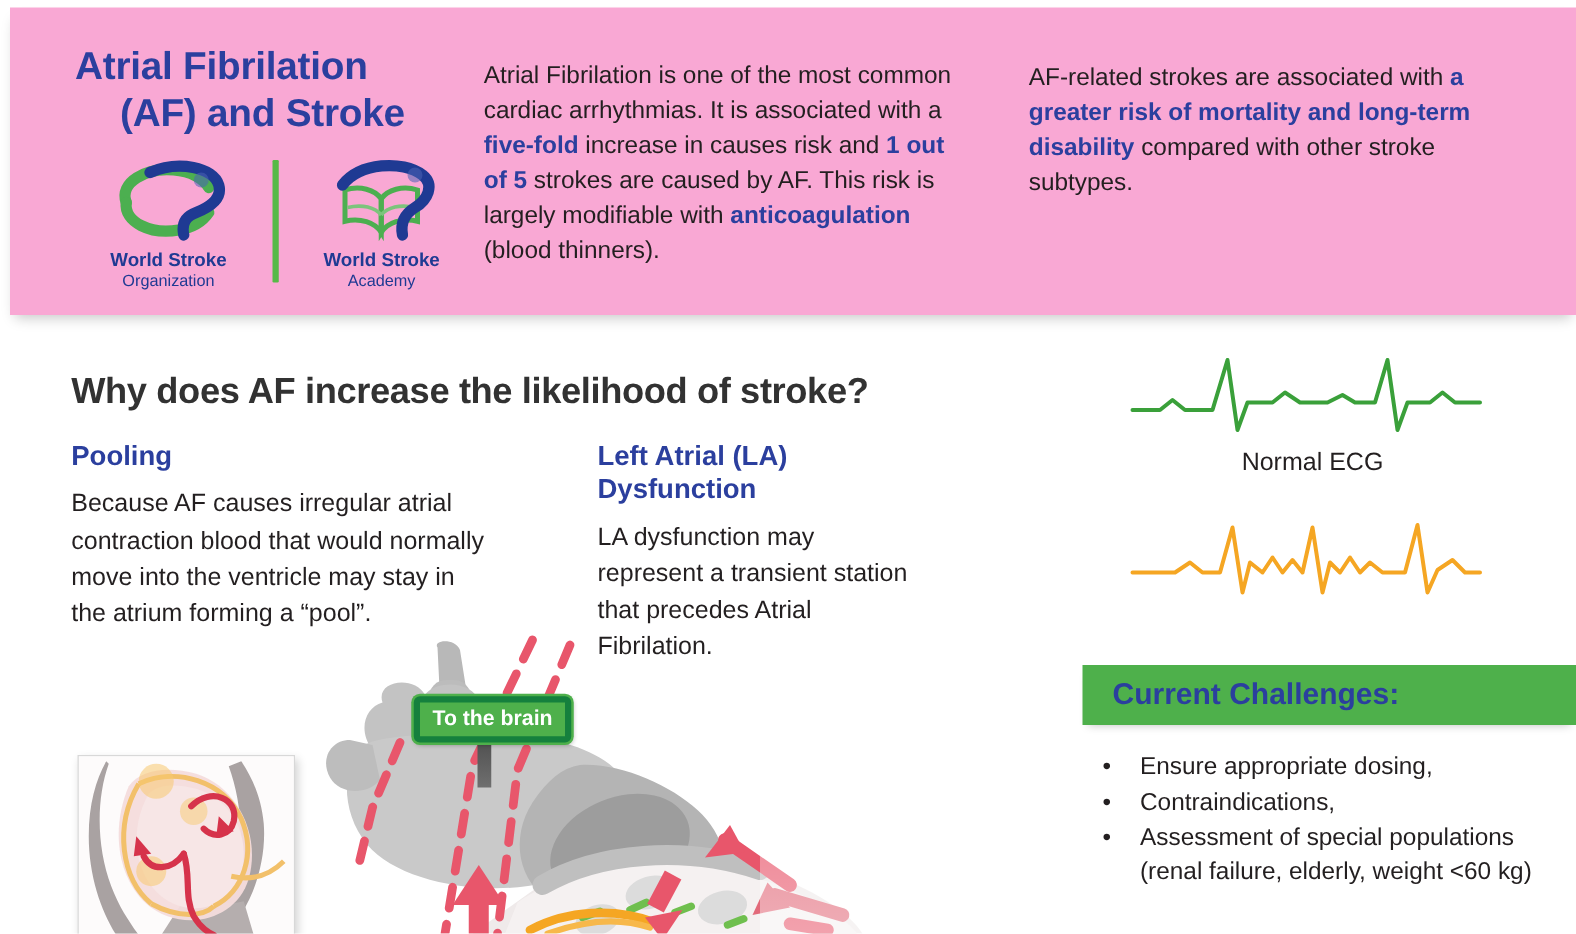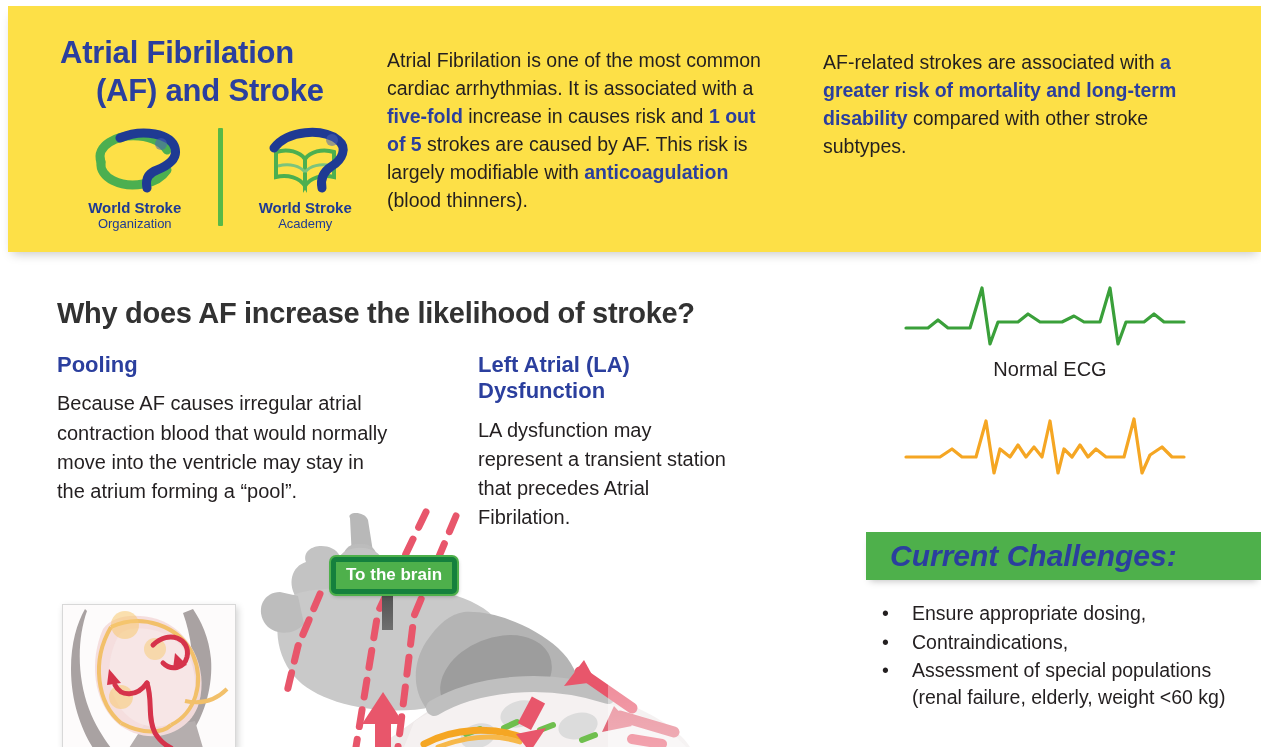--- a/index.html
+++ b/index.html
@@ -8,21 +8,21 @@
     background:#ffffff;
     font-family:"Liberation Sans", sans-serif;
     overflow:hidden;
     position:relative;
   }
   .page{position:relative;width:1261px;height:747px;overflow:hidden;background:#fff;}
 
   
   .header{
     position:absolute;left:8px;top:6px;width:1253px;height:246px;
-    background:#fde047;
+    background:#f9a8d4;
     box-shadow:0 6px 10px -4px rgba(0,0,0,0.22);
   }
   .header-inner{position:absolute;inset:0;}
 
   .title-block{position:absolute;left:52px;top:28px;width:310px;}
   .main-title{
     color:#2b3f9e;font-size:31px;font-weight:bold;line-height:1.22;
     letter-spacing:-0.2px;
   }
   .main-title .l2{display:block;margin-left:36px;}
@@ -67,21 +67,21 @@
   }
   .ecg-gap{height:30px;}
 
   
   .challenges{position:absolute;left:866px;top:532px;width:395px;}
   .ch-bar{
     background:#4eb04b;height:48px;display:flex;align-items:center;
     padding-left:24px;box-sizing:border-box;
     box-shadow:0 5px 7px -4px rgba(0,0,0,0.25);
   }
-  .ch-bar-text{color:#2b3f9e;font-size:30px;font-weight:bold;font-style:italic;}
+  .ch-bar-text{color:#2b3f9e;font-size:24px;font-weight:bold;}
   .ch-list{margin-top:20px;padding-left:16px;}
   .ch-item{display:flex;font-size:19.5px;line-height:1.36;color:#231f20;margin-bottom:2px;}
   .ch-bullet{width:30px;flex:0 0 30px;text-align:left;color:#231f20;}
   .ch-text{flex:1;}
 
   
   .heart{position:absolute;left:228px;top:500px;width:470px;height:247px;}
   .heart svg{display:block;}
 
   

